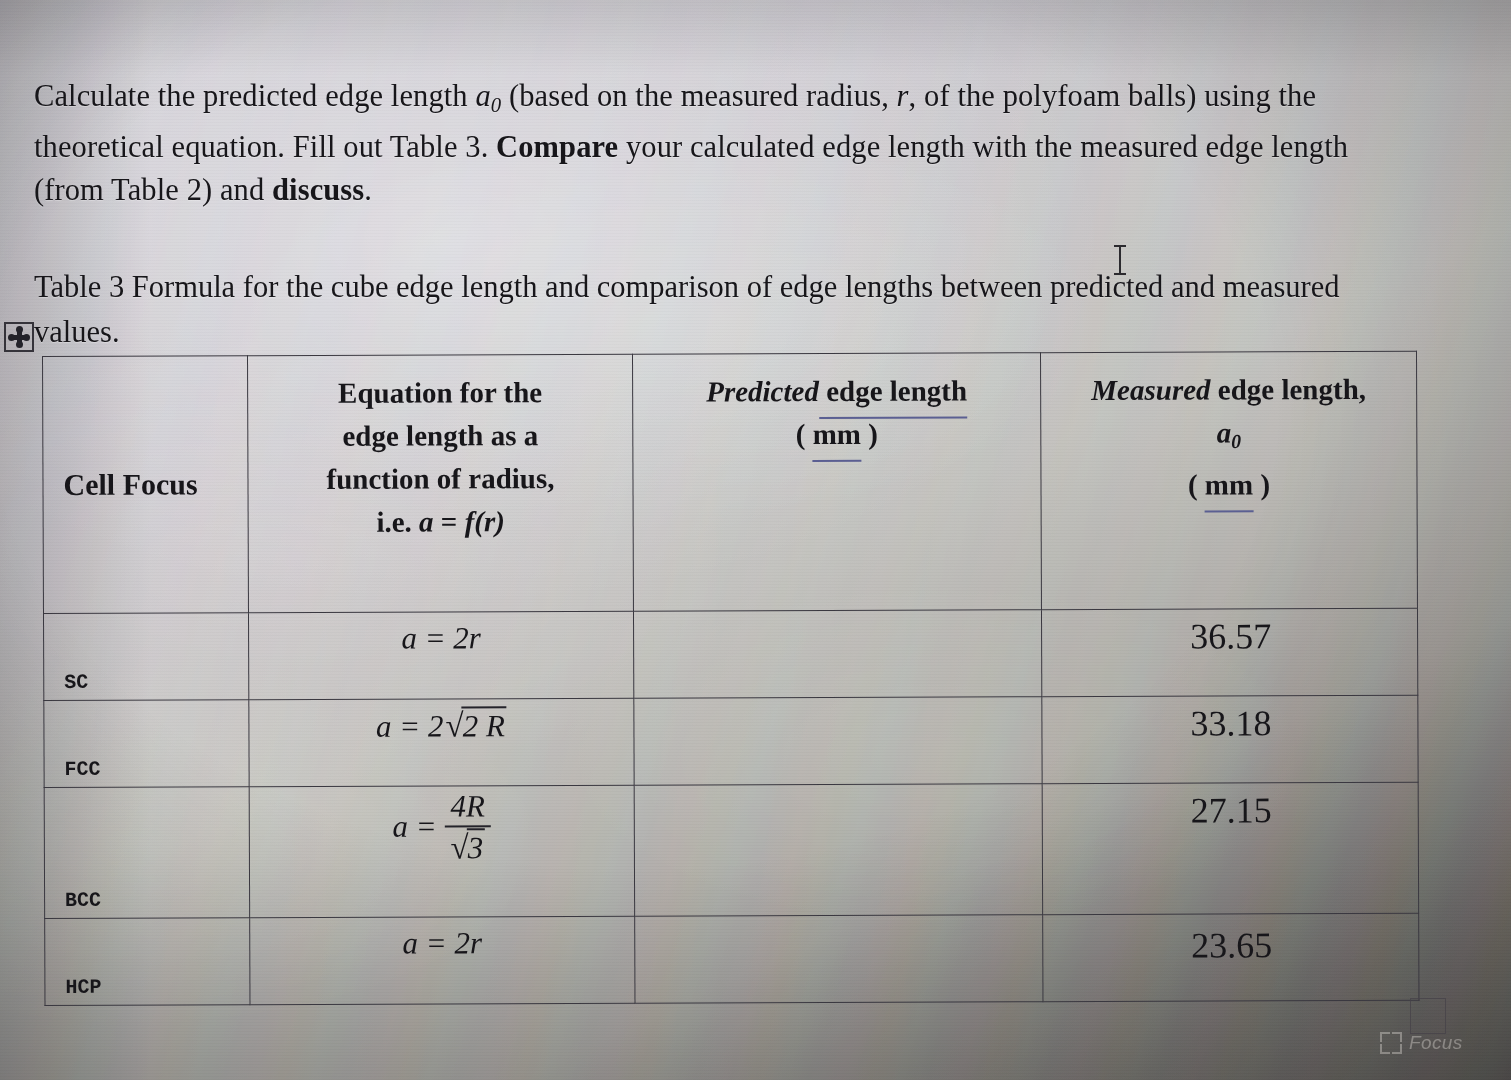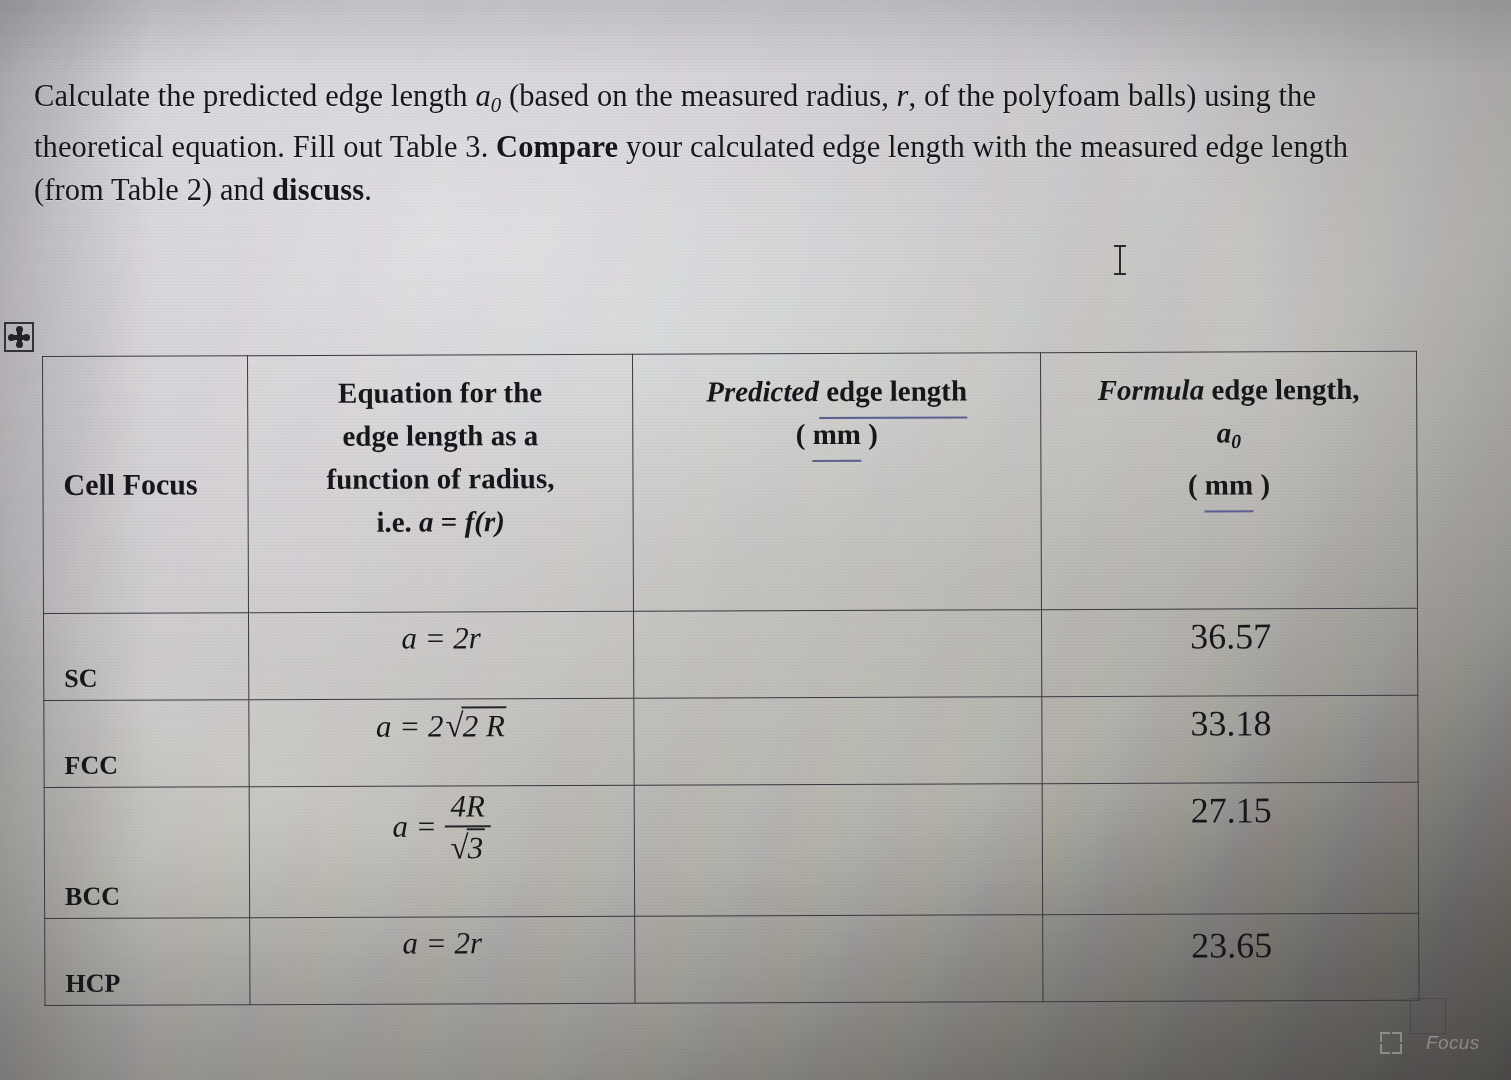--- a/index.html
+++ b/index.html
@@ -195,21 +195,22 @@
   .u { border-bottom: 2px solid #5b5f92; padding-bottom: 10px; }
 
   .body-row td { height: 86px; }
   .row-bcc td  { height: 130px; }
 
   .celltype-label {
     position: absolute;
     left: 20px;
     bottom: 6px;
     font-weight: bold;
-    font-size: 26px;
+    font-size: 20px;
+    font-family: Liberation Mono, monospace;
   }
   .eq {
     position: absolute;
     left: 0; right: 0;
     top: 8px;
     text-align: center;
     font-family: "Liberation Serif", "DejaVu Serif", serif;
     font-style: italic;
     font-size: 31px;
   }
@@ -248,21 +249,21 @@
     box-sizing: border-box;
   }
 
   
   #watermark {
     position: absolute;
     left: 1380px;
     top: 1032px;
     display: flex;
     align-items: flex-end;
-    gap: 24px;
+    gap: 7px;
     opacity: .42;
   }
   #watermark .wm-icon {
     position: relative;
     width: 22px;
     height: 22px;
   }
   #watermark .wm-icon span {
     position: absolute;
     width: 8px; height: 8px;
@@ -287,20 +288,21 @@
 
   <div id="moire1"></div>
   <div id="moire2"></div>
   <div id="moire3"></div>
   <div id="scanlines"></div>
 
   <div id="content">
 
     <p class="intro"><span>Calculate the predicted edge length </span><span class="ital">a</span><span class="sub">0</span><span> (based on the measured radius, </span><span class="ital">r</span><span>, of the polyfoam balls) using the theoretical equation. Fill out Table 3. </span><span class="bold">Compare</span><span> your calculated edge length with the measured edge length (from Table 2) and </span><span class="bold">discuss</span><span>.</span></p>
 
+    <p class="caption">Table 3 Formula for the cube edge length and comparison of edge lengths between predicted and measured values.</p>
     <div class="caret"></div>
 
     <div id="move-handle">
       <div class="arrow-v"></div>
       <div class="arrow-h"></div>
       <div class="dot d-t"></div>
       <div class="dot d-b"></div>
       <div class="dot d-l"></div>
       <div class="dot d-r"></div>
     </div>
@@ -327,21 +329,21 @@
             </div>
           </td>
           <td>
             <div class="hdr-cell">
               <span class="ital">Predicted</span><span class="u"> edge length</span><br>
               <span>( </span><span class="u">mm</span><span> )</span>
             </div>
           </td>
           <td>
             <div class="hdr-cell">
-              <span class="ital">Formula</span><span> edge length,</span><br>
+              <span class="ital">Measured</span><span> edge length,</span><br>
               <span class="ital">a</span><span class="sub">0</span><br>
               <span>( </span><span class="u">mm</span><span> )</span>
             </div>
           </td>
         </tr>
 
         <tr class="body-row">
           <td>
             <span class="celltype-label">SC</span>
           </td>

